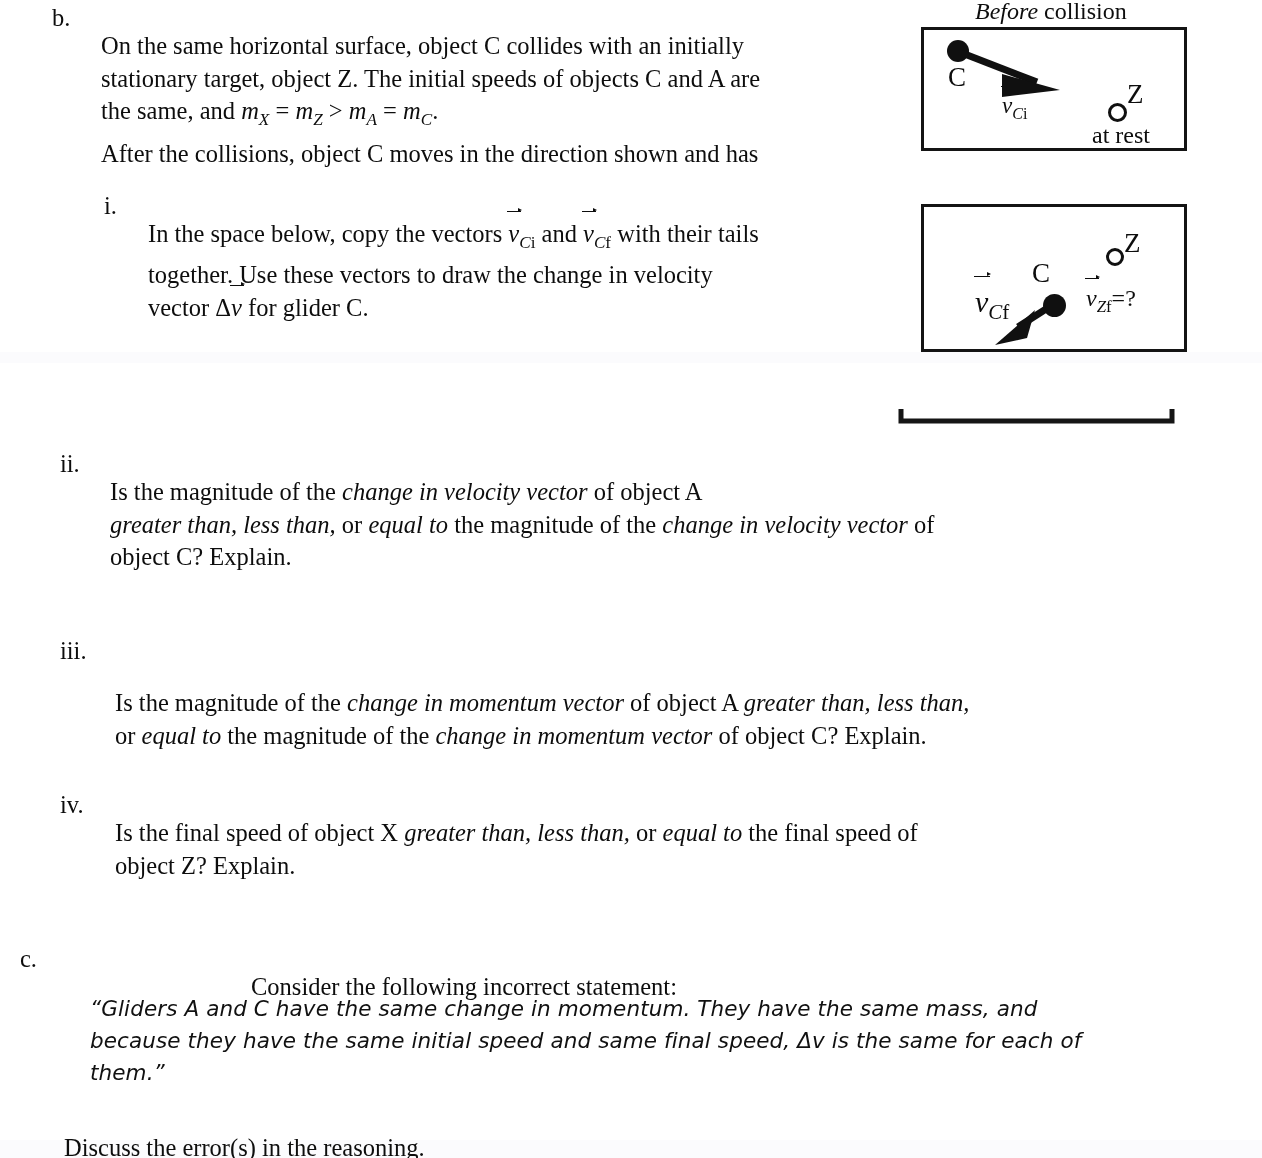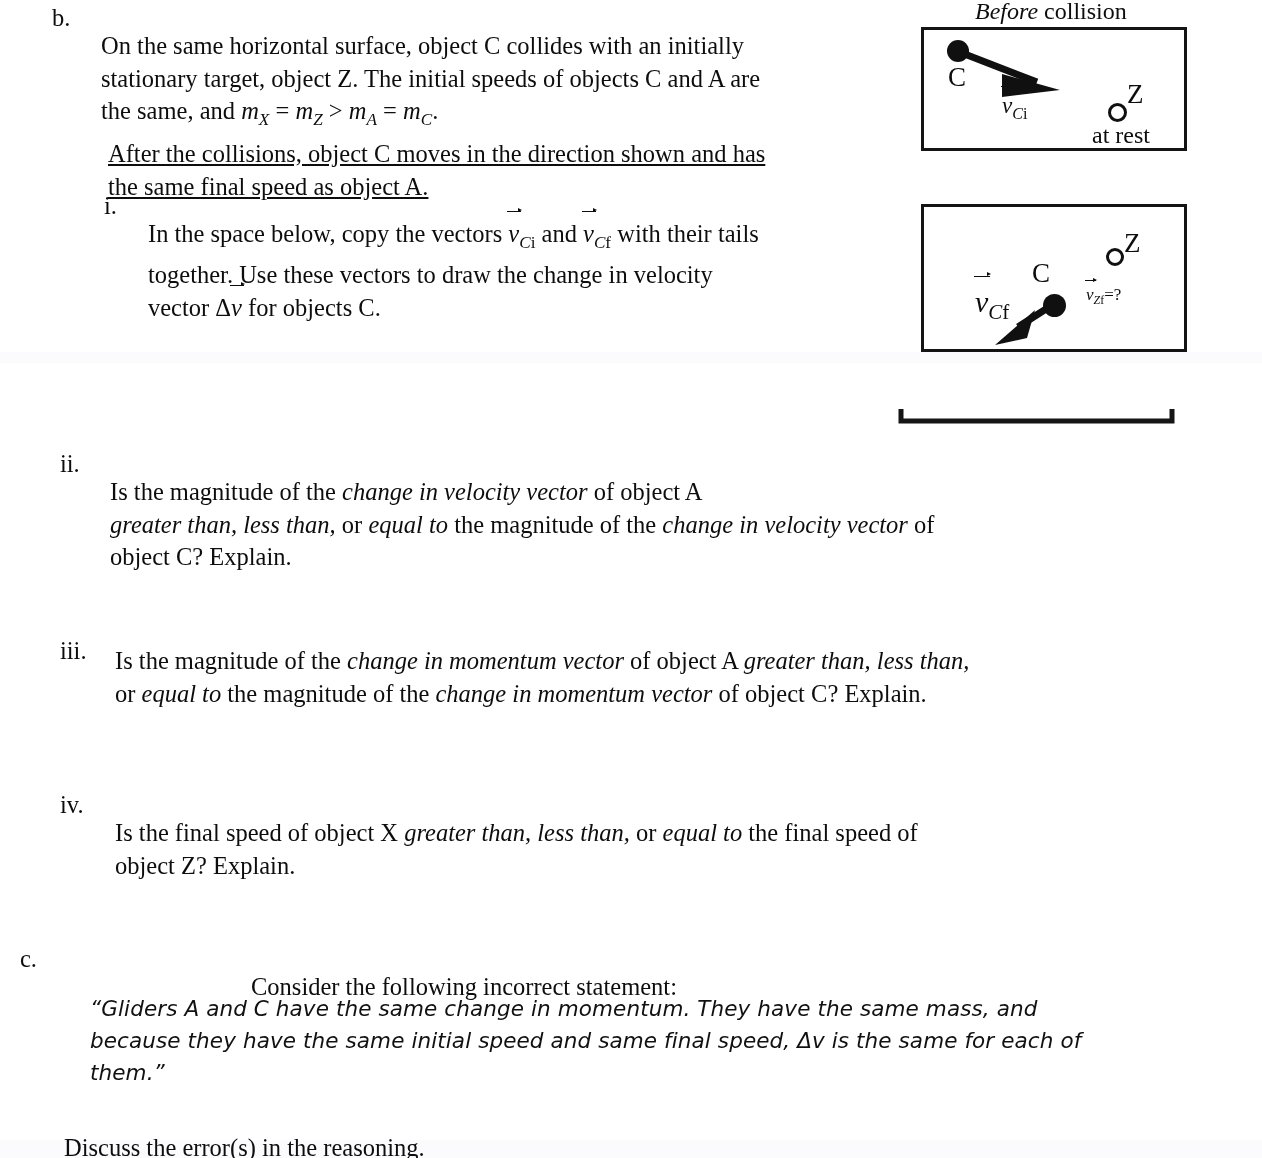--- a/index.html
+++ b/index.html
@@ -137,30 +137,29 @@
   <div class="scan-band" style="top:1140px;height:18px;"></div>
 
   <div class="marker" style="left:52px; top:2px;">b.</div>
 
   <div class="blk" style="left:101px; top:2px; width:812px;">
     <span>On the same horizontal surface, object C collides with an initially</span><br>
     <span>stationary target, object Z.  The initial speeds of objects C and A are</span><br>
     <span><span>the same, and </span><span class="mvar">m</span><span class="sub">X</span><span> = </span><span class="mvar">m</span><span class="sub">Z</span><span> &gt; </span><span class="mvar">m</span><span class="sub">A</span><span> = </span><span class="mvar">m</span><span class="sub">C</span><span>.</span></span>
   </div>
 
-  <div class="blk" style="left:108px; top:110px; width:812px;text-decoration:underline;">
+  <div class="blk" style="left:101px; top:110px; width:812px;">
     <span>After the collisions, object C moves in the direction shown and has</span><br>
-    <span>the same final speed as object A.</span>
   </div>
 
   <div class="marker" style="left:104px; top:190px;">i.</div>
   <div class="blk" style="left:148px; top:190px; width:760px;">
     <span><span>In the space below, copy the vectors </span><span class="vec">v</span><span class="sub">C</span><span class="subu">i</span><span> and </span><span class="vec">v</span><span class="sub">C</span><span class="subu">f</span><span> with their tails</span></span><br>
     <span>together.  Use these vectors to draw the change in velocity</span><br>
-    <span><span>vector </span><span class="deltav">Δ</span><span class="vec">v</span><span> for objects C.</span></span>
+    <span><span>vector </span><span class="deltav">Δ</span><span class="vec">v</span><span> for glider C.</span></span>
   </div>
 
   <div class="diagram-caption" style="left:975px; top:-2px;"><i>Before</i><span> collision</span></div>
 
   <div class="diagram-box" style="left:921px; top:27px; width:266px; height:124px;"></div>
 
   <div class="obj-filled" style="left:947px; top:40px; width:22px; height:22px;"></div>
   <div class="lbl" style="left:948px; top:62px; font-size:27px;">C</div>
 
   <svg class="svg-layer" width="1262" height="1158" style="z-index:5;">
@@ -183,35 +182,35 @@
 
   <svg class="svg-layer" width="1262" height="1158" style="z-index:5;">
     <line x1="1046" y1="309" x2="1018" y2="327" stroke="#101010" stroke-width="7" stroke-linecap="butt"></line>
     <polygon points="1035,310 995,345 1027,338" fill="#101010"></polygon>
   </svg>
 
   <div class="lbl" style="left:975px; top:285px; font-size:30px;"><span class="vec">v</span><span class="sub">C</span><span class="subu">f</span></div>
 
   <div class="obj-open" style="left:1106px; top:248px; width:18px; height:18px;"></div>
   <div class="lbl" style="left:1124px; top:228px; font-size:27px;">Z</div>
-  <div class="lbl" style="left:1086px; top:285px; font-size:17px;"><span class="vec">v</span><span class="sub">Z</span><span class="subu">f</span><span>=?</span></div>
+  <div class="lbl" style="left:1086px; top:285px; font-size:24px;"><span class="vec">v</span><span class="sub">Z</span><span class="subu">f</span><span>=?</span></div>
 
   <svg class="svg-layer" width="1262" height="1158" style="z-index:4;">
     <path d="M 901 409 L 901 421 L 1172 421 L 1172 409" fill="none" stroke="#151515" stroke-width="5" stroke-linejoin="miter"></path>
   </svg>
 
   <div class="marker" style="left:60px; top:448px;">ii.</div>
   <div class="blk" style="left:110px; top:448px; width:1010px;">
     <span><span>Is the magnitude of the </span><i>change in velocity vector</i><span> of object A</span></span><br>
     <span><i>greater than, less than,</i><span> or </span><i>equal to</i><span> the magnitude of the </span><i>change in velocity vector</i><span> of</span></span><br>
     <span>object C?  Explain.</span>
   </div>
 
   <div class="marker" style="left:60px; top:635px;">iii.</div>
-  <div class="blk" style="left:115px; top:617px; width:1045px;">
+  <div class="blk" style="left:115px; top:659px; width:1045px;">
     <span><span>Is the magnitude of the </span><i>change in momentum vector</i><span> of object A </span><i>greater than, less than,</i></span><br>
     <span><span>or </span><i>equal to</i><span> the magnitude of the </span><i>change in momentum vector</i><span> of object C?  Explain.</span></span>
   </div>
 
   <div class="marker" style="left:60px; top:789px;">iv.</div>
   <div class="blk" style="left:115px; top:789px; width:1000px;">
     <span><span>Is the final speed of object X </span><i>greater than, less than,</i><span> or </span><i>equal to</i><span> the final speed of</span></span><br>
     <span>object Z?  Explain.</span>
   </div>
 

